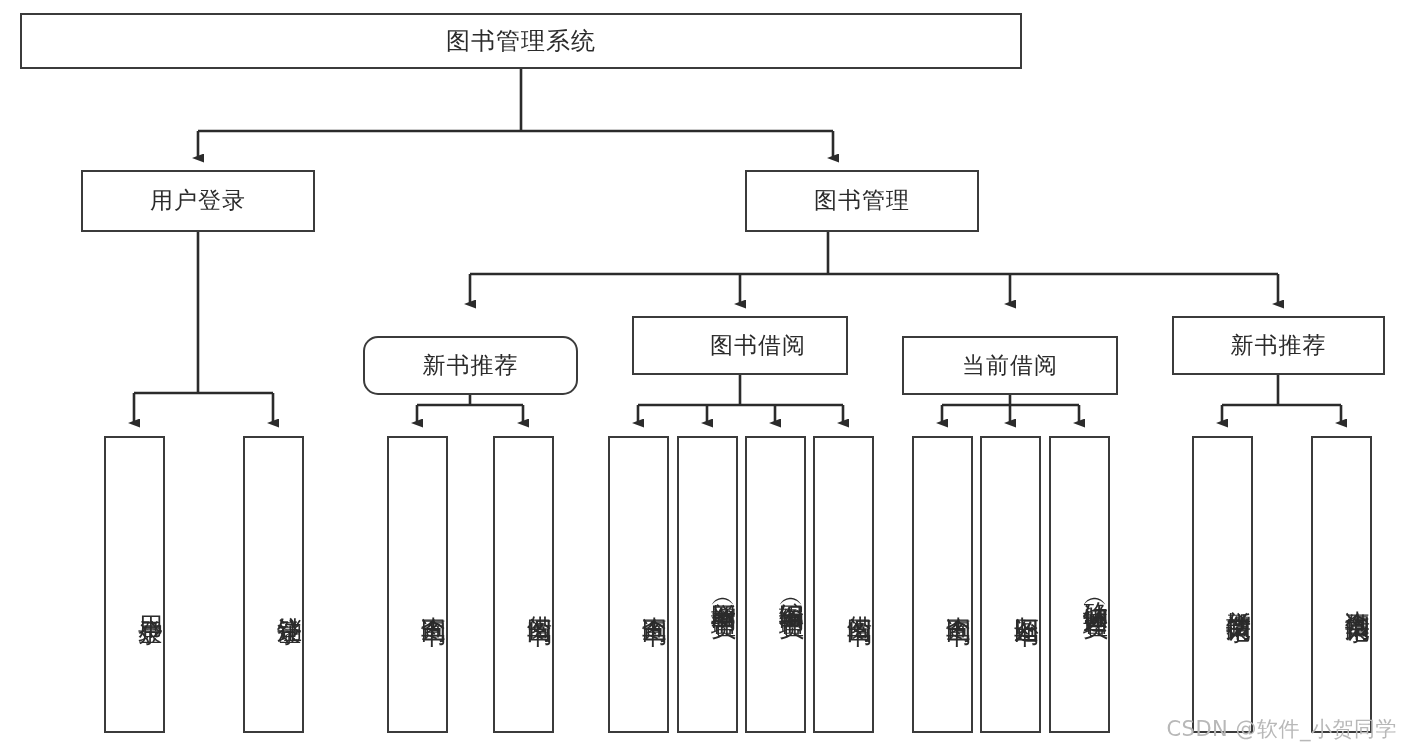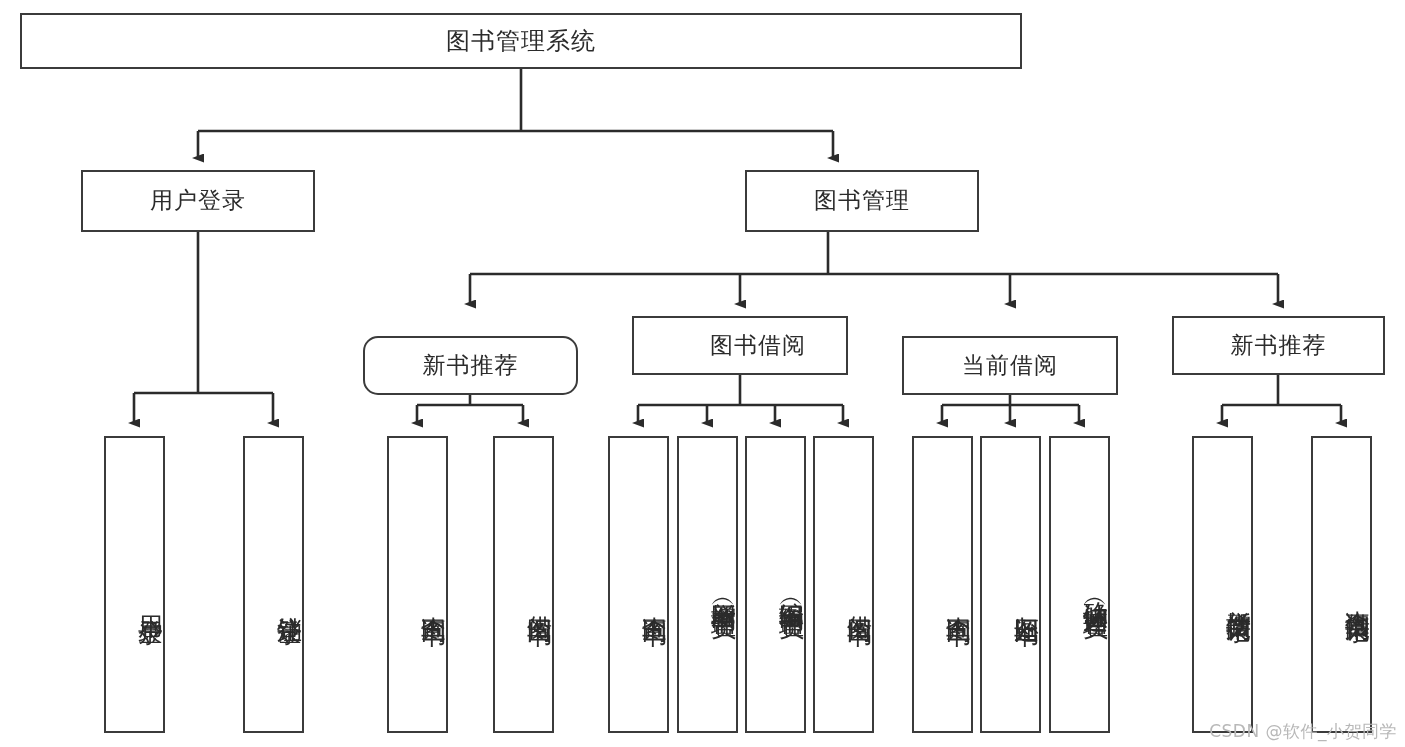--- a/index.html
+++ b/index.html
@@ -48,21 +48,21 @@
   }
   .node.vert .vtext{
     writing-mode:vertical-rl;
     text-orientation:upright;
     display:block;
   }
   .watermark{
     position:absolute;
     right:8px;
     bottom:4px;
-    font-size:17px;
+    font-size:21px;
     color:#b8b8b8;
     letter-spacing:0.5px;
     white-space:nowrap;
   }
 </style>
 </head>
 <body>
 
 <div id="canvas">
 

